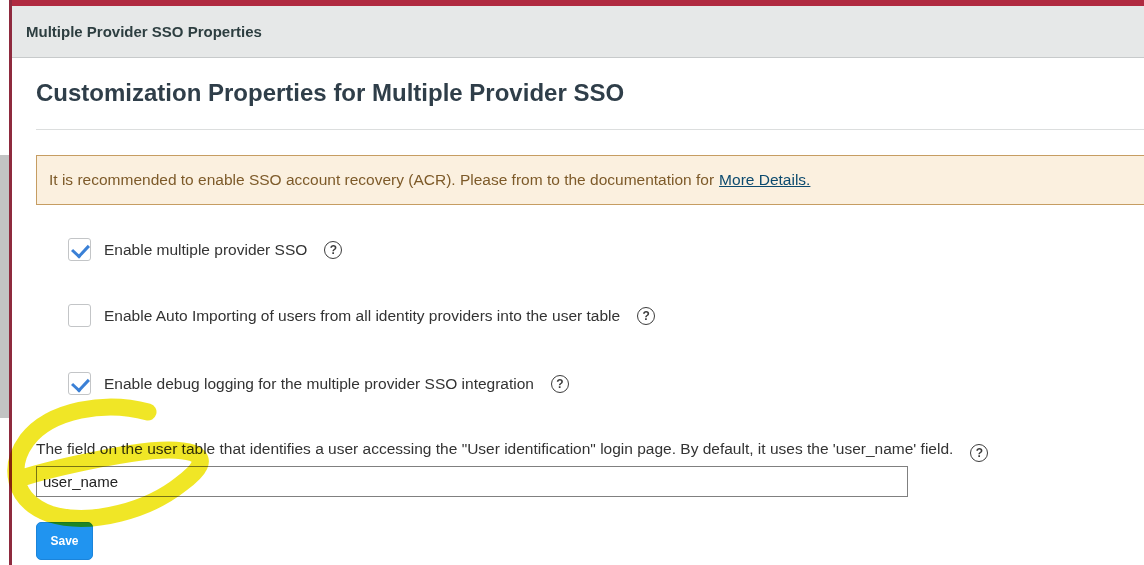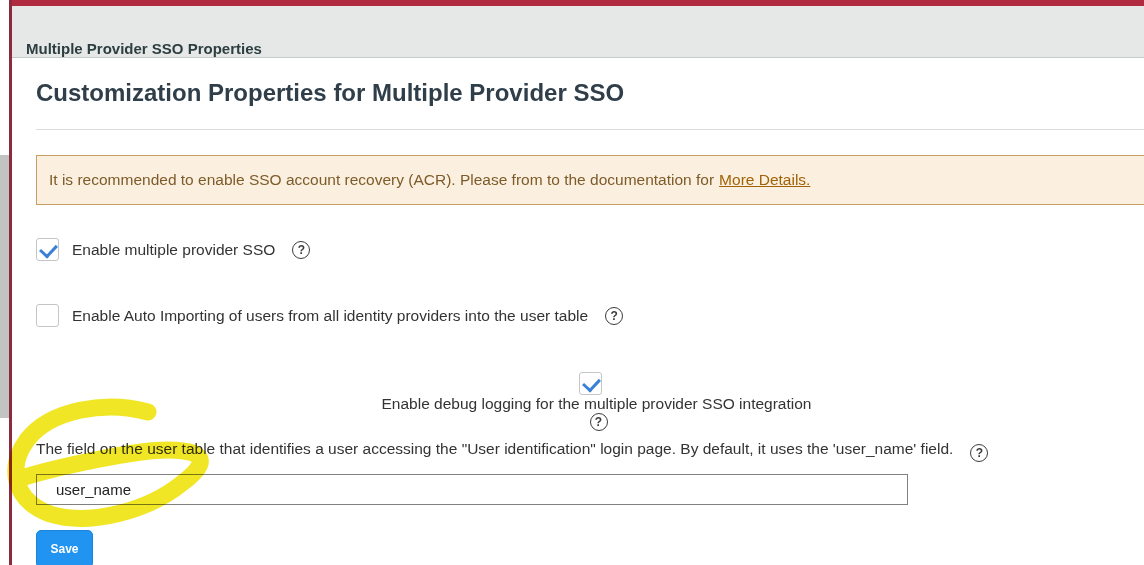--- a/index.html
+++ b/index.html
@@ -11,61 +11,61 @@
   
   .gutter { position:absolute; left:0; top:0; width:9px; height:565px; background:#fff; }
   .scroll-thumb { position:absolute; left:0; top:155px; width:9px; height:263px; background:#c2c3c3; }
   
   .frame-top { position:absolute; left:9px; right:0; top:0; height:6px; background:#b02a40; }
   .frame-left { position:absolute; left:9px; top:0; width:3px; height:565px; background:#8e2a3e; }
   .content-frame { position:absolute; left:12px; top:6px; right:0; bottom:0; background:#fff; }
 
   .page-header {
     height:52px; background:#e6e8e8; border-bottom:1px solid #c7cacb;
-    display:flex; align-items:flex-end; padding-left:14px;
+    display:flex; align-items:center; padding-left:14px;
   }
   .page-header .hdr-title { font-size:15px; font-weight:bold; color:#2d3e40; }
 
   .main { padding:0 0 0 24px; }
   .page-title { margin-top:21px; font-size:24px; font-weight:bold; color:#2f3e49; }
   .divider { margin-top:22px; height:1px; background:#dcdede; }
 
   .banner {
     margin-top:25px; margin-right:-3px; height:50px;
     background:#fbf0df; border:1px solid #c69d62;
     display:flex; align-items:center; padding-left:12px;
     font-size:15.5px; color:#7d5a29;
   }
-  .banner a { color:#a16207; text-decoration:underline; margin-left:5px; }
+  .banner a { color:#0c4a6e; text-decoration:underline; margin-left:5px; }
 
-  .cb-row { display:flex; align-items:center; margin-top:33px; height:23px; }
+  .cb-row { display:flex; align-items:center; margin-top:33px; height:23px;margin-left:32px; }
   .cb-row.gap2 { margin-top:43px; }
-  .cb-row.gap3 { margin-top:45px;flex-direction:column; }
+  .cb-row.gap3 { margin-top:45px; }
   .checkbox {
     width:23px; height:23px; background:#fff; border:1px solid #c3c5c7;
     border-radius:3px; position:relative; flex:0 0 auto; cursor:pointer;
   }
   .checkbox.checked::after {
     content:""; position:absolute; left:6px; top:2px; width:8px; height:13px;
     border-right:3px solid #3a80d6; border-bottom:3px solid #3a80d6;
     transform:rotate(43deg);
   }
   .cb-label { margin-left:13px; font-size:15.5px; color:#333; }
 
   .help {
     display:inline-flex; align-items:center; justify-content:center;
     width:18px; height:18px; border:1.5px solid #3c3c3c; border-radius:50%;
     font-size:12px; font-weight:bold; color:#3c3c3c; margin-left:17px;
     flex:0 0 auto; cursor:pointer; vertical-align:-3px;
   }
 
   .field-desc { margin-top:45px; font-size:15.5px; color:#333; }
   .field-input {
-    display:block; margin-top:12px; width:872px; height:31px;
-    border:1px solid #808080; font-size:15px; color:#222; padding-left:19px;
+    display:block; margin-top:4px; width:872px; height:31px;
+    border:1px solid #808080; font-size:15px; color:#222; padding-left:6px;
     font-family:"Liberation Sans","DejaVu Sans",sans-serif; background:#fff;
   }
   .save-btn {
     margin-top:25px; width:57px; height:38px; background:#2094f0;
     border:1px solid #1b84da; border-radius:5px; color:#fff;
     font-size:12px; font-weight:bold; cursor:pointer;
     font-family:"Liberation Sans","DejaVu Sans",sans-serif;
   }
 
   .marker-overlay {

